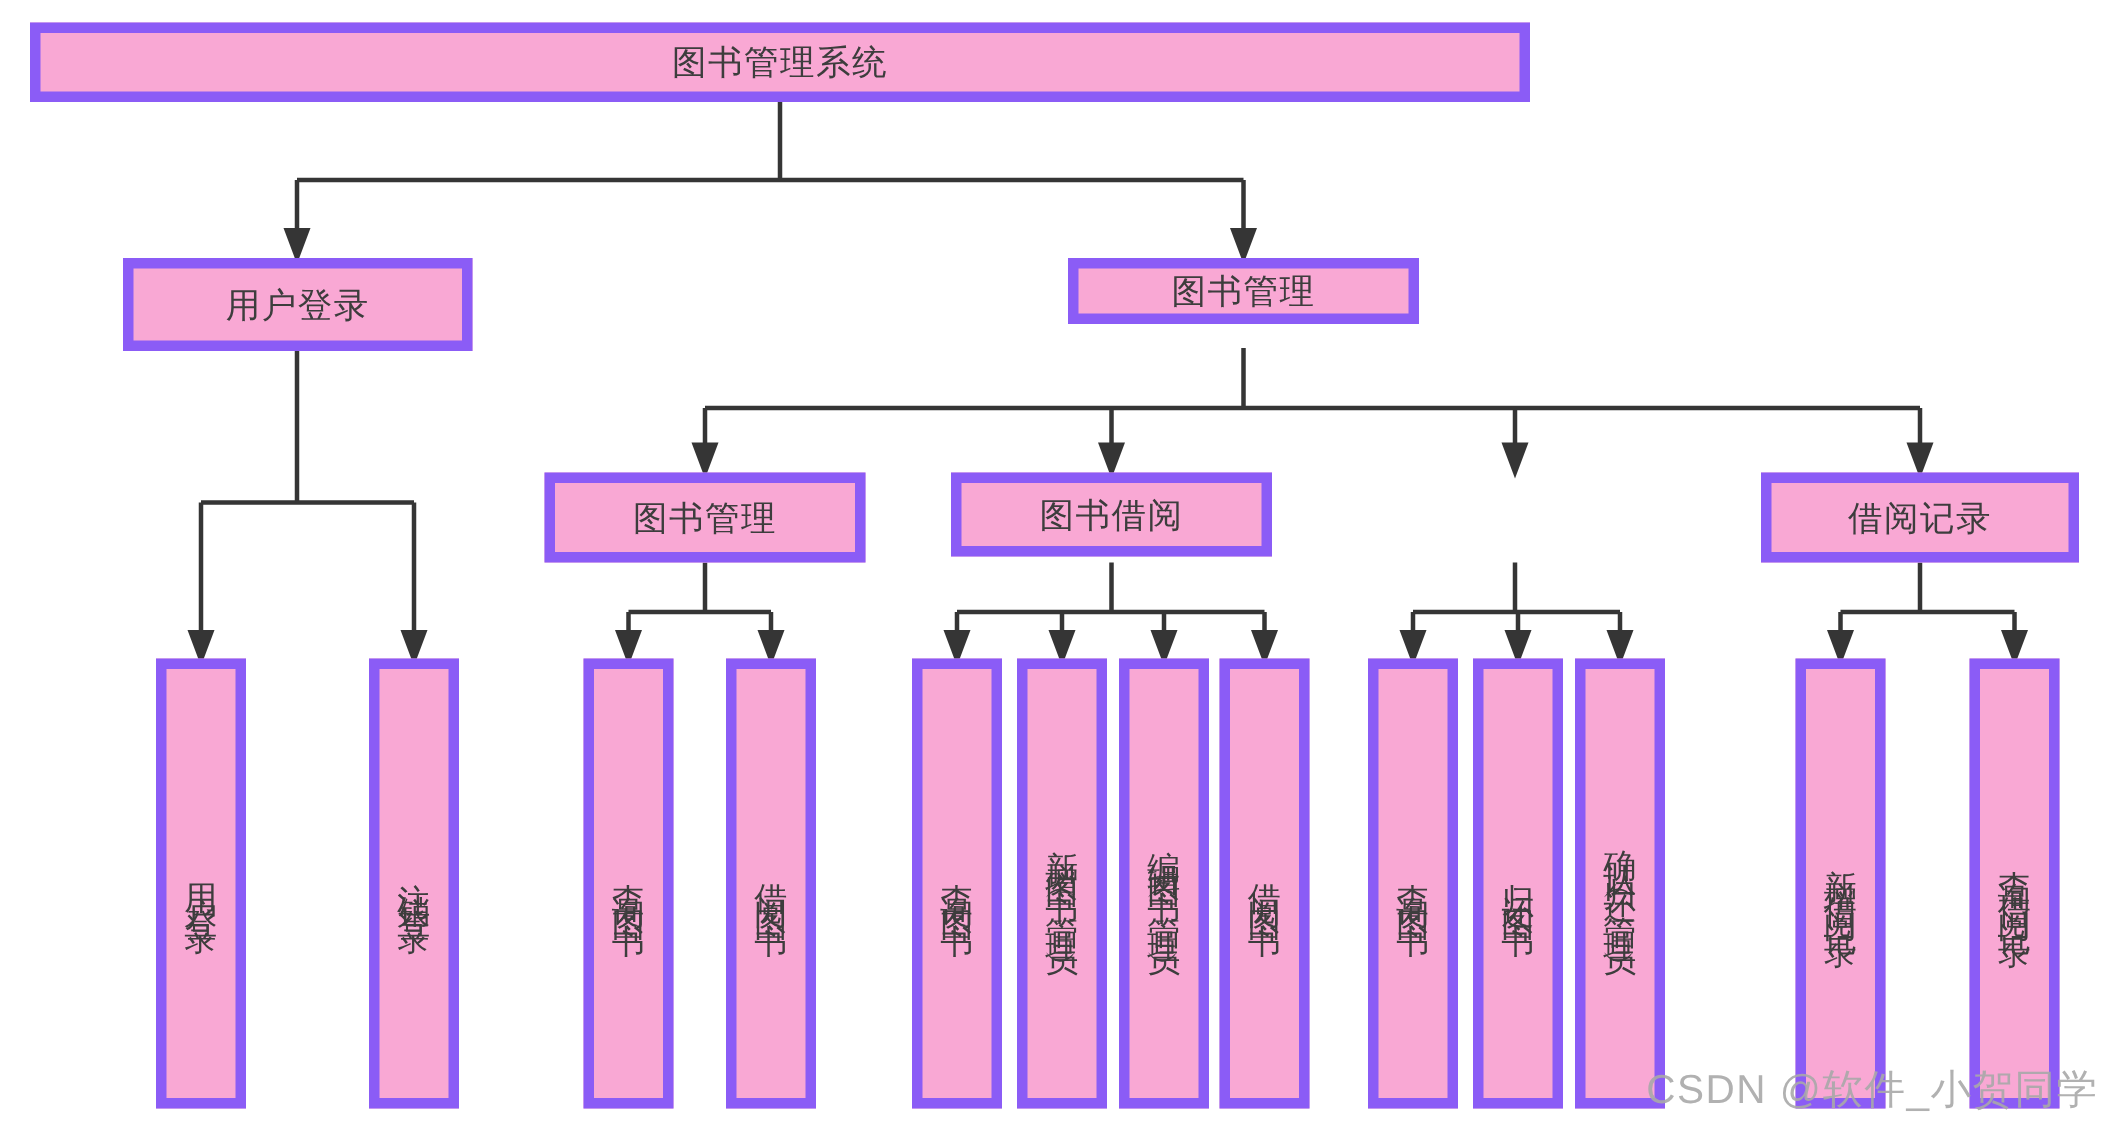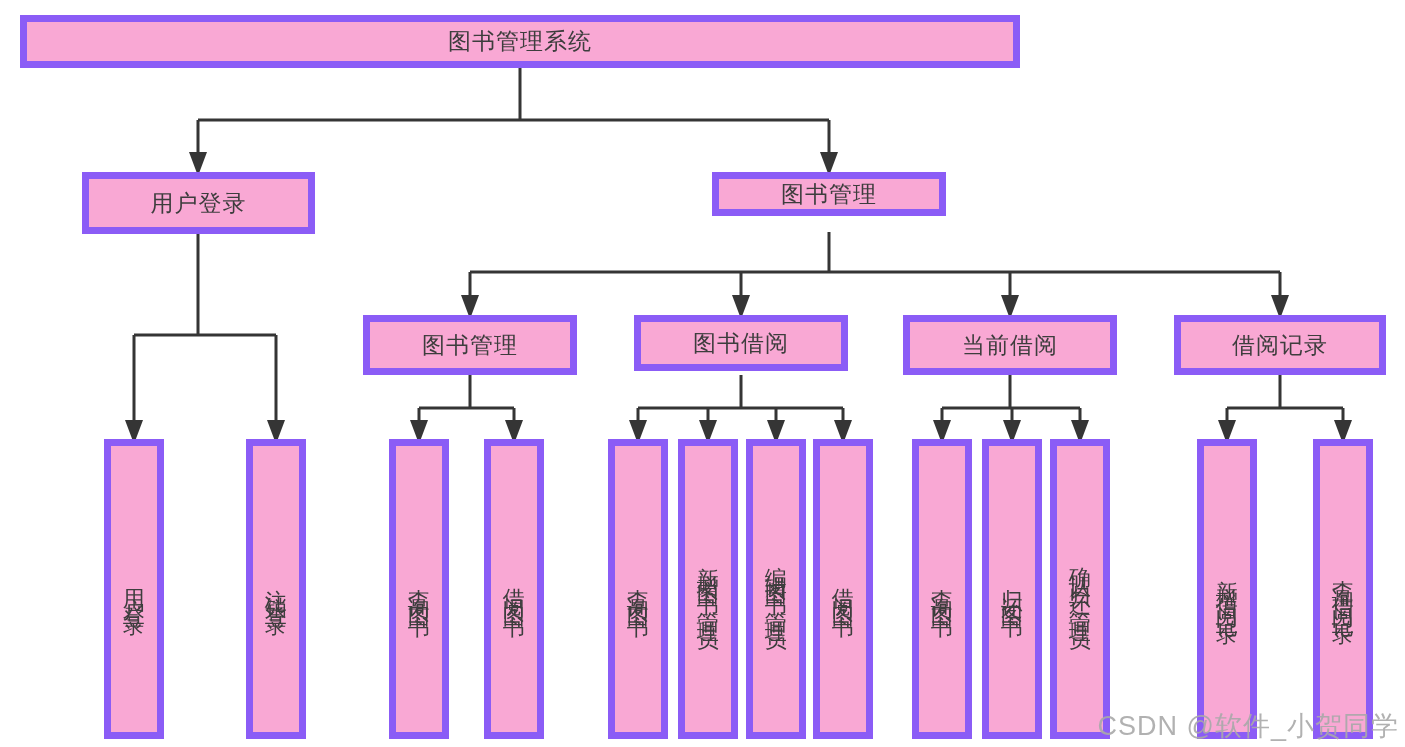--- a/index.html
+++ b/index.html
@@ -122,23 +122,20 @@
   <div class="node node-h" style="left:712px; top:172px; width:234px; height:44px;">
     <span>图书管理</span>
   </div>
 
   <div class="node node-h" style="left:363px; top:315px; width:214px; height:60px;">
     <span>图书管理</span>
   </div>
   <div class="node node-h" style="left:634px; top:315px; width:214px; height:56px;">
     <span>图书借阅</span>
   </div>
-  <div class="node node-h" style="left:903px; top:315px; width:214px; height:60px;">
-    <span>当前借阅</span>
-  </div>
   <div class="node node-h" style="left:1174px; top:315px; width:212px; height:60px;">
     <span>借阅记录</span>
   </div>
 
   <div class="node node-v" style="left:104px; top:439px; width:60px; height:300px;">
     <span class="vtext">用户登录</span>
   </div>
   <div class="node node-v" style="left:246px; top:439px; width:60px; height:300px;">
     <span class="vtext">注销登录</span>
   </div>

